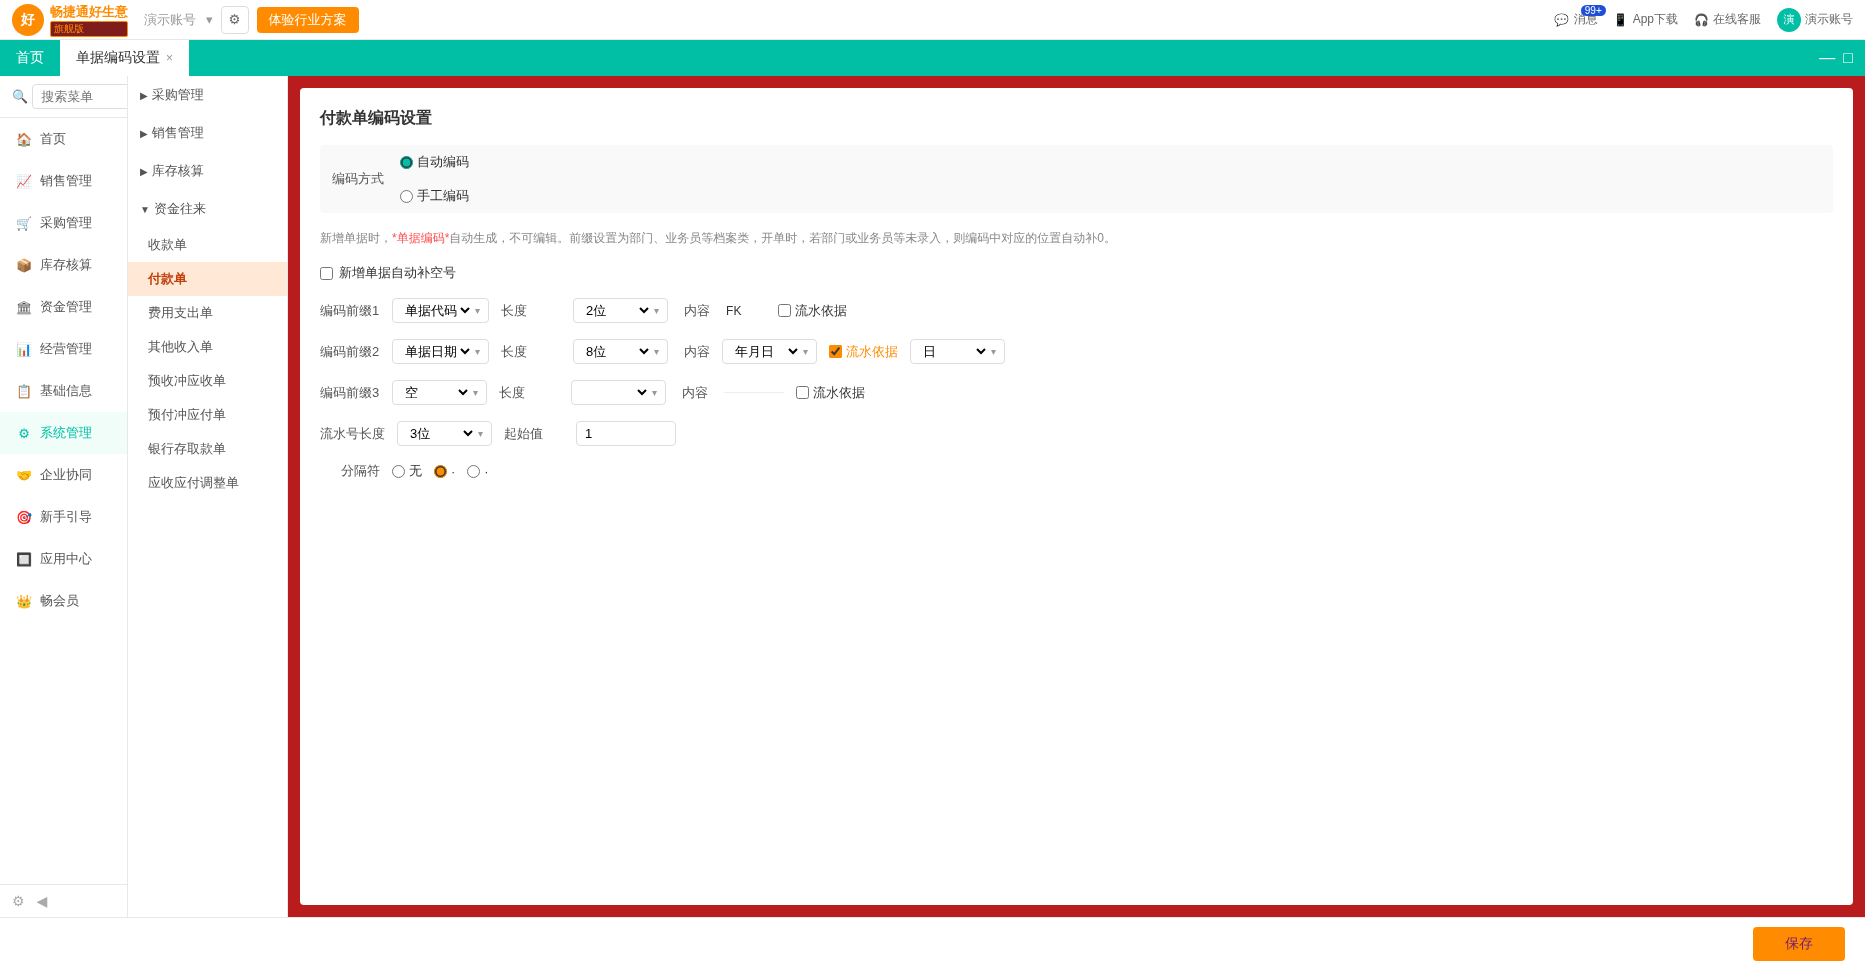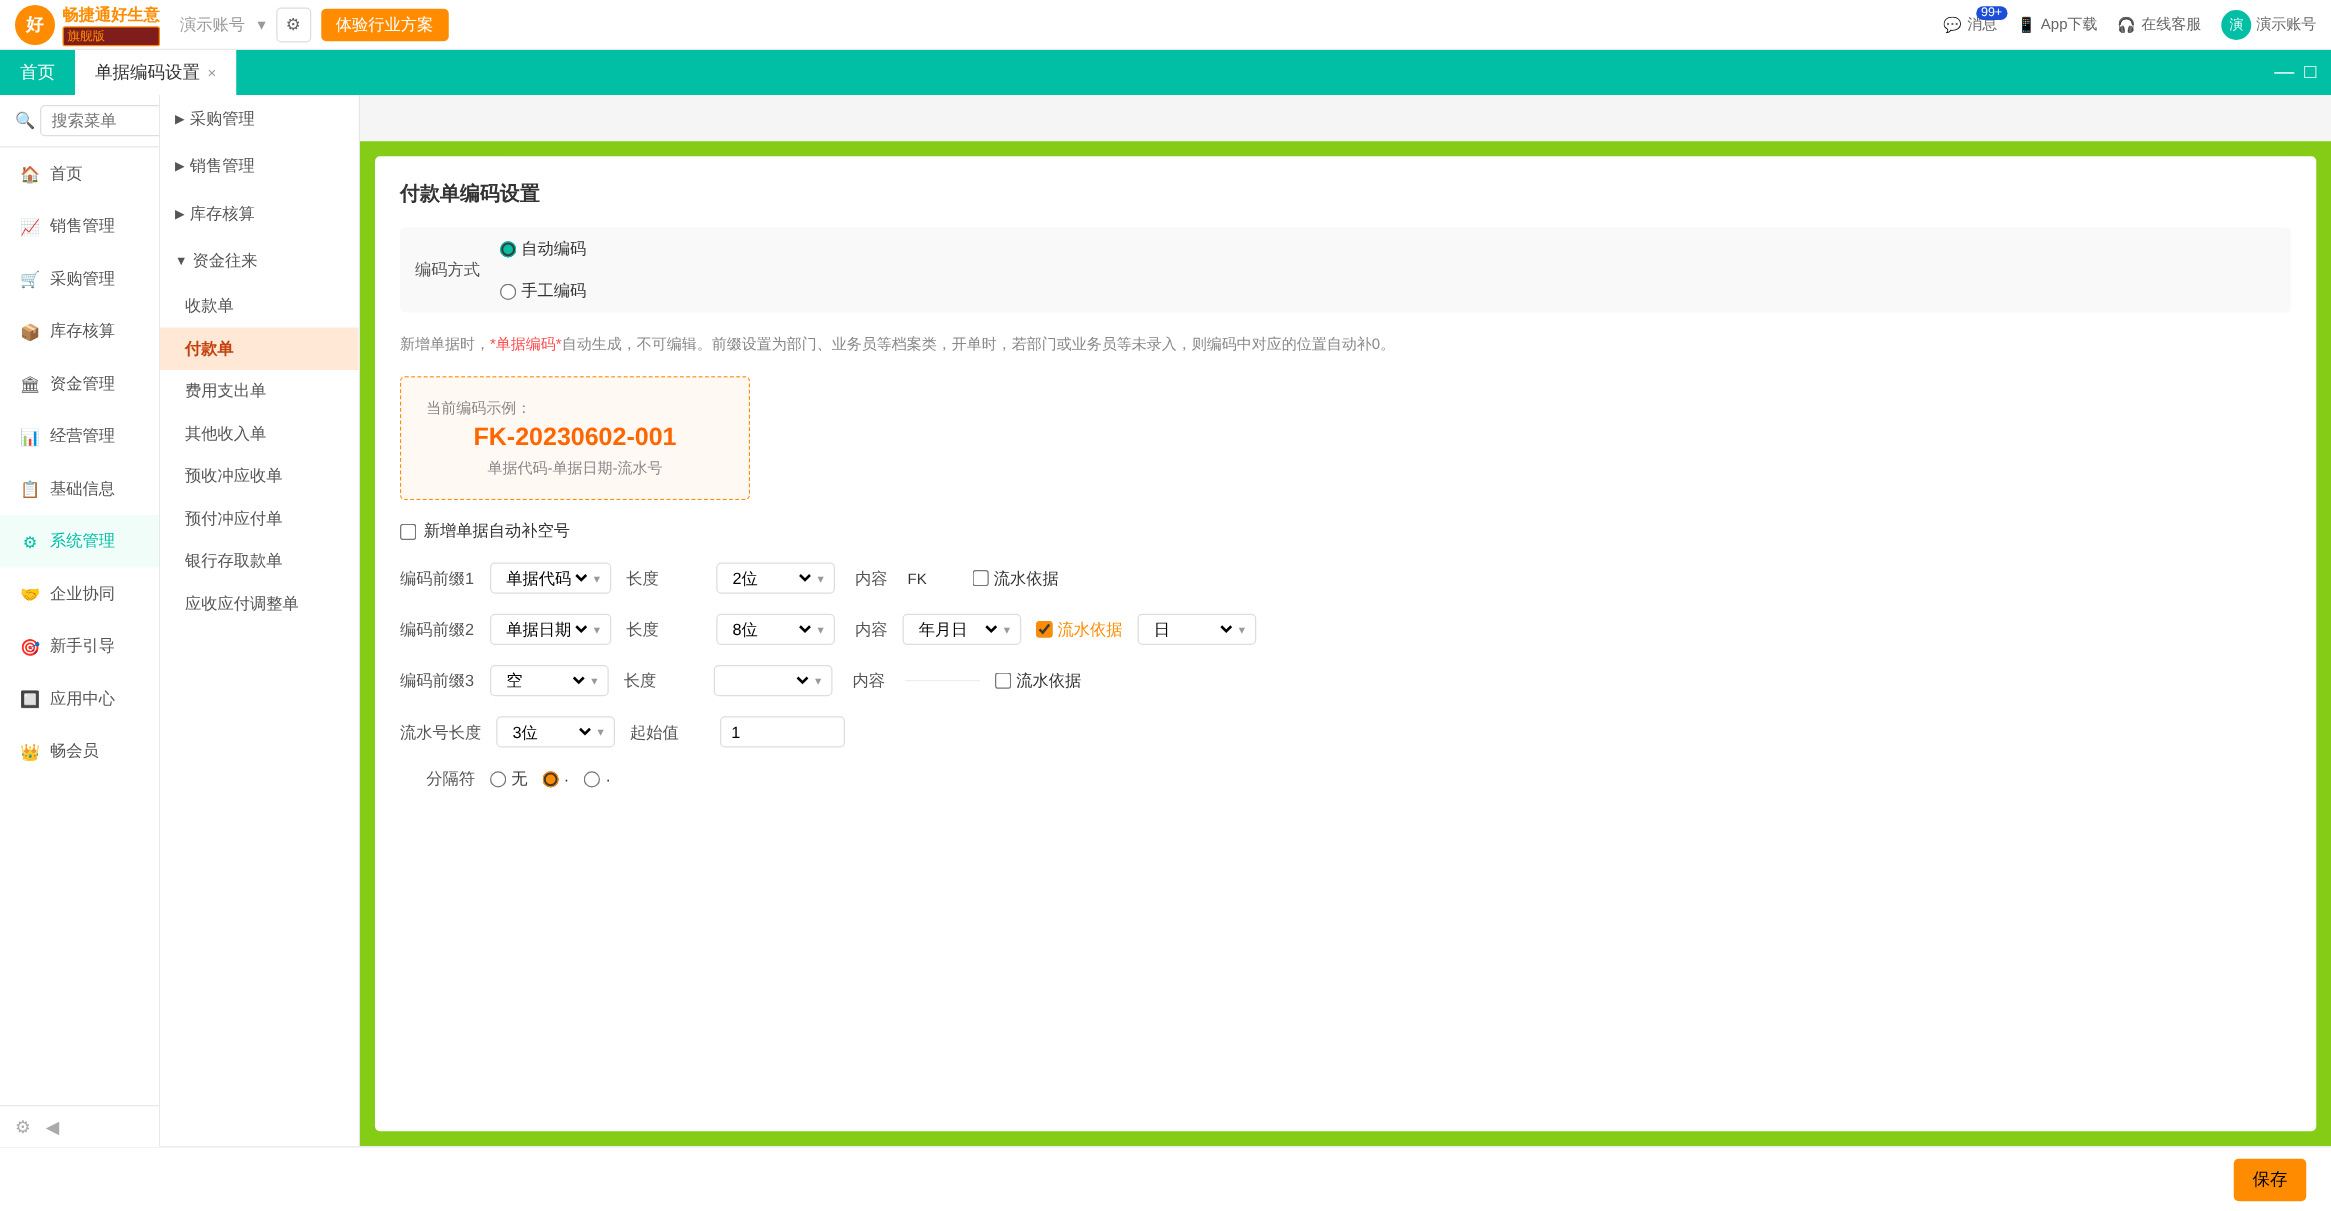--- a/index.html
+++ b/index.html
@@ -39,21 +39,21 @@
 
     
     .sub-sidebar { width: 160px; background: #fff; border-right: 1px solid #e8e8e8; overflow-y: auto; flex-shrink: 0; }
     .sub-sidebar-group { }
     .sub-sidebar-title { display: flex; align-items: center; gap: 4px; padding: 10px 12px; font-size: 13px; color: #555; cursor: pointer; }
     .sub-sidebar-title .arrow { font-size: 10px; }
     .sub-sidebar-item { padding: 8px 20px; font-size: 13px; color: #555; cursor: pointer; }
     .sub-sidebar-item.active { background: #ffe8d6; color: #c2410c; font-weight: bold; }
 
     
-    .content { flex: 1; overflow-y: auto; background: #84cc16; padding: 0; margin-top: 37px; }
+    .content { flex: 1; overflow-y: auto; background: #b91c1c; padding: 0; }
     .content-inner { background: #fff; margin: 12px; border-radius: 4px; padding: 20px; min-height: calc(100% - 24px); }
 
     .page-title { font-size: 16px; font-weight: bold; color: #333; margin-bottom: 16px; }
 
     
     .section-row { display: flex; align-items: center; gap: 16px; margin-bottom: 16px; padding: 8px 12px; background: #f9f9f9; border-radius: 4px; }
     .section-label { font-size: 13px; color: #555; }
     .radio-group { display: flex; align-items: center; gap: 16px; flex-direction: column; }
     .radio-item { display: flex; align-items: center; gap: 4px; cursor: pointer; font-size: 13px; }
     .radio-item input[type="radio"] { accent-color: #00bfa5; }
@@ -84,21 +84,21 @@
 
     
     .separator-row { display: flex; align-items: center; gap: 12px; margin-bottom: 16px; }
     .sep-label { font-size: 13px; color: #555; min-width: 60px; text-align: right; }
     .sep-options { display: flex; align-items: center; gap: 12px; }
     .sep-radio { display: flex; align-items: center; gap: 4px; cursor: pointer; font-size: 13px; }
     .sep-radio input { accent-color: #ff8c00; }
 
     
     .bottom-bar { height: 52px; background: #fff; border-top: 1px solid #e8e8e8; display: flex; align-items: center; justify-content: flex-end; padding: 0 20px; flex-shrink: 0; }
-    .save-btn { background: #ff8c00; color: #000000; border: none; border-radius: 4px; padding: 8px 15px; font-size: 14px; cursor: pointer; text-align: right; }
+    .save-btn { background: #ff8c00; color: #701a75; border: none; border-radius: 4px; padding: 8px 32px; font-size: 14px; cursor: pointer; text-align: right; }
 
     .dropdown-arrow { font-size: 10px; color: #999; margin-left: 2px; }
 
     
     .sel-wrap { display: flex; align-items: center; border: 1px solid #ddd; border-radius: 4px; padding: 3px 8px; background: #fff; min-width: 90px; }
     .sel-wrap select { border: none; outline: none; background: transparent; font-size: 13px; cursor: pointer; min-width: 70px; }
   </style>
 </head>
 <body>
 
@@ -269,25 +269,20 @@
           </label>
         </div>
       </div>
 
       
       <div class="info-text">
         新增单据时，<span>*单据编码*</span>自动生成，不可编辑。前缀设置为部门、业务员等档案类，开单时，若部门或业务员等未录入，则编码中对应的位置自动补0。
       </div>
 
       
-      <div class="example-box">
-        <div class="example-label">当前编码示例：</div>
-        <div class="example-code">FK-20230602-001</div>
-        <div class="example-sub">单据代码-单据日期-流水号</div>
-      </div>
 
       
       <div class="checkbox-row">
         <input type="checkbox" style="">
         <span>新增单据自动补空号</span>
       </div>
 
       
       <div class="form-row">
         <span class="form-label">编码前缀1</span>

